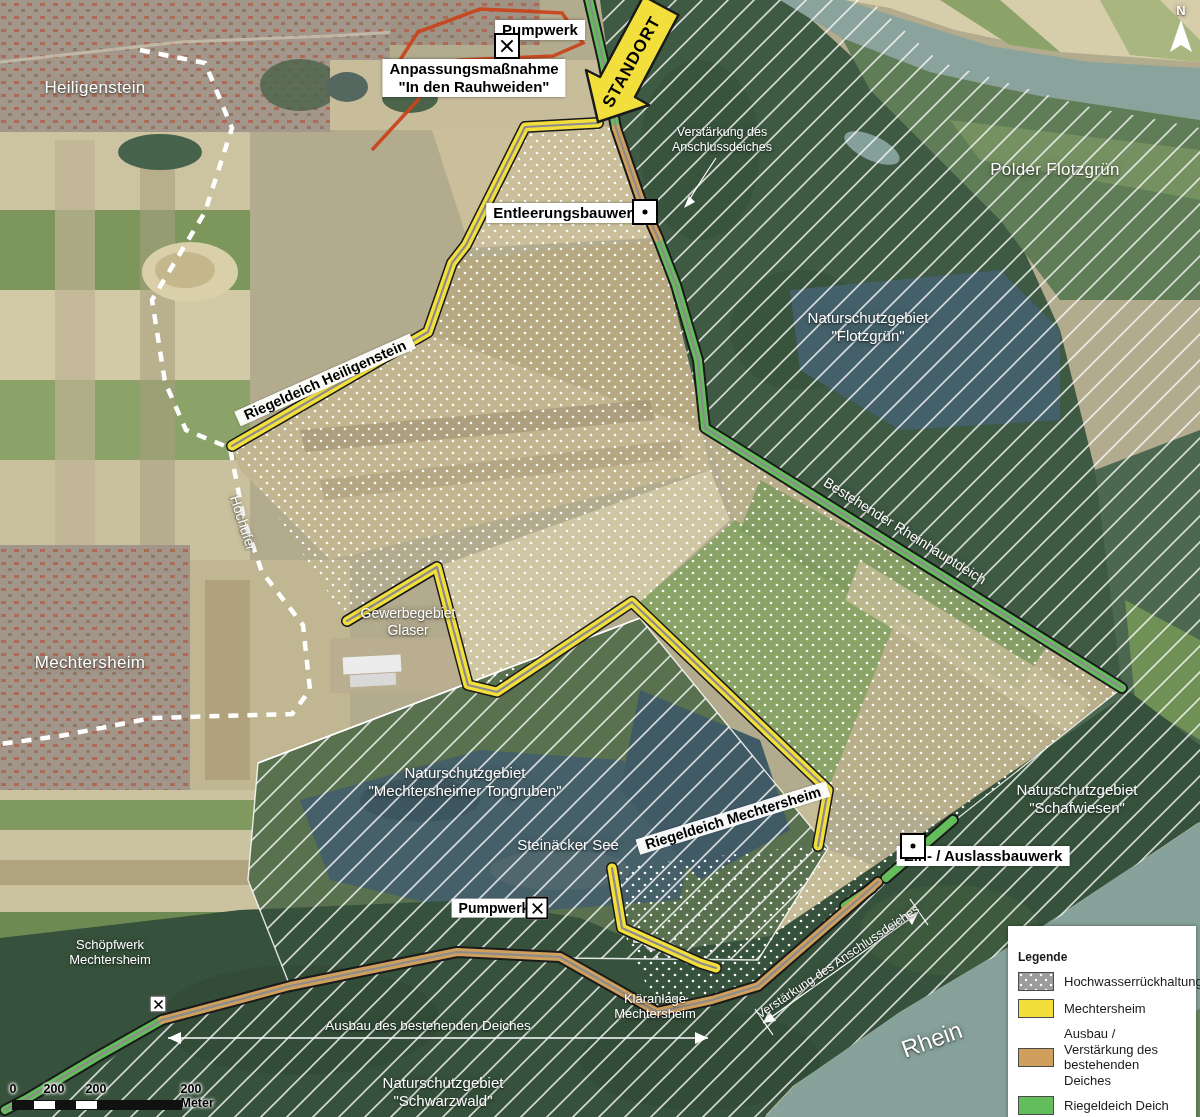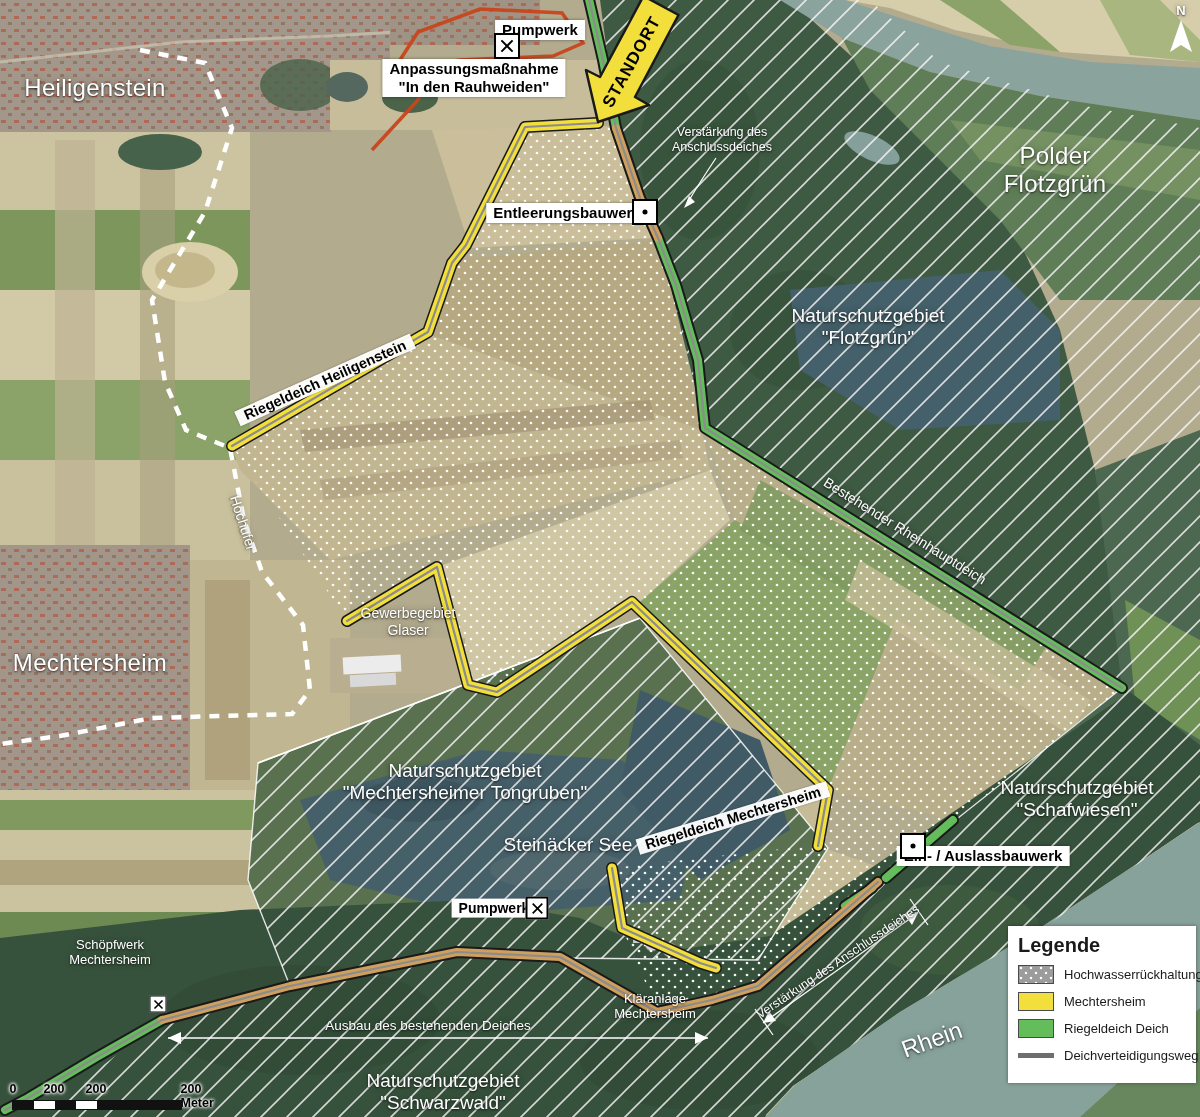--- a/index.html
+++ b/index.html
@@ -4,40 +4,40 @@
 <style>
   html,body{margin:0;padding:0;background:#222;}
   .stage{position:relative;width:1200px;height:1117px;overflow:hidden;
          font-family:"Liberation Sans",sans-serif;background:#b3ab8e;}
   .stage svg.base{position:absolute;left:0;top:0;}
   
   .lbl{position:absolute;transform:translate(-50%,-50%) rotate(var(--r,0deg));
        color:#fff;white-space:pre-line;text-align:center;line-height:1.18;
        text-shadow:0 1px 2px rgba(0,0,0,.65),0 0 6px rgba(0,0,0,.35);
        font-size:15px;pointer-events:none;}
-  .lbl.big{font-size:24px;font-weight:400;letter-spacing:.3px;}
-  .lbl.med{font-size:19px;}
+  .lbl.big{font-size:17px;font-weight:400;letter-spacing:.3px;}
+  .lbl.med{font-size:15px;}
   .lbl.sm{font-size:13px;}
   .lbl.xs{font-size:12.5px;}
   .box{position:absolute;transform:translate(-50%,-50%) rotate(var(--r,0deg));
        background:#fff;color:#000;font-weight:700;font-size:15px;line-height:1.2;
        padding:1px 7px;white-space:pre-line;text-align:center;
        box-shadow:0 0 3px rgba(0,0,0,.45);pointer-events:none;}
   .strip{position:absolute;transform:translate(-50%,-50%) rotate(var(--r,0deg));
        background:rgba(255,255,255,.95);color:#000;font-weight:700;font-size:14.5px;
        padding:0 8px;white-space:nowrap;box-shadow:0 0 2px rgba(0,0,0,.35);pointer-events:none;}
   .standort-text{position:absolute;transform:translate(-50%,-50%) rotate(-61deg);
        font-weight:800;font-size:17px;color:#000;letter-spacing:1px;white-space:nowrap;}
   .sym{position:absolute;transform:translate(-50%,-50%);background:#fff;
        border:2px solid #000;display:flex;align-items:center;justify-content:center;}
   .sym svg{display:block;}
   
   .legend{position:absolute;left:1008px;top:926px;width:168px;background:#fff;
           padding:8px 10px 10px 10px;box-shadow:0 0 4px rgba(0,0,0,.4);color:#1a1a1a;}
-  .legend h3{margin:0 0 8px 0;font-size:20px;font-weight:700;}
+  .legend h3{margin:16px 0 8px 0;font-size:12px;font-weight:700;}
   .lrow{display:flex;align-items:center;gap:10px;margin:8px 0;}
   .lrow .txt{font-size:13px;line-height:1.2;}
   .sw{width:36px;height:19px;border:1px solid #4a4a4a;flex:none;box-sizing:border-box;}
   .sw.dots{background-color:#9c9c9c;
      background-image:radial-gradient(#fff 1.4px,transparent 1.6px),
                       radial-gradient(#fff 1.4px,transparent 1.6px);
      background-size:10px 10px;background-position:2px 2px,7px 7px;}
   .sw.solid-yellow{background:#f2df3b;}
   .sw.solid-tan{background:#cf9f5d;}
   .sw.solid-green{background:#63bd5b;}
@@ -300,20 +300,24 @@
   <h3>Legende</h3>
   <div class="lrow">
     <span class="sw dots"></span>
     <span class="txt">Hochwasserrückhaltung</span>
   </div>
   <div class="lrow">
     <span class="sw solid-yellow"></span>
     <span class="txt">Mechtersheim</span>
   </div>
   <div class="lrow">
+    <span class="sw solid-tan"></span>
+    <span class="txt">Ausbau / Verstärkung des bestehenden Deiches</span>
+  </div>
+  <div class="lrow">
     <span class="sw solid-green"></span>
     <span class="txt">Riegeldeich Deich</span>
   </div>
   <div class="lrow">
     <span class="sw line"></span>
     <span class="txt">Deichverteidigungsweg</span>
   </div>
 
 </div>
 

